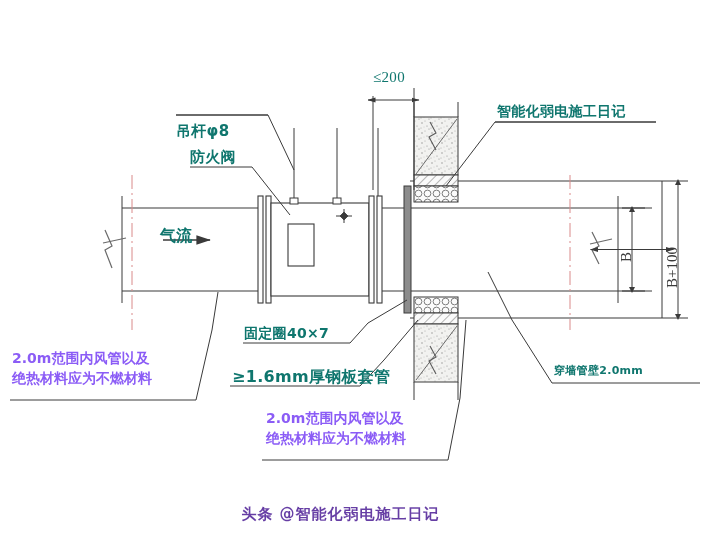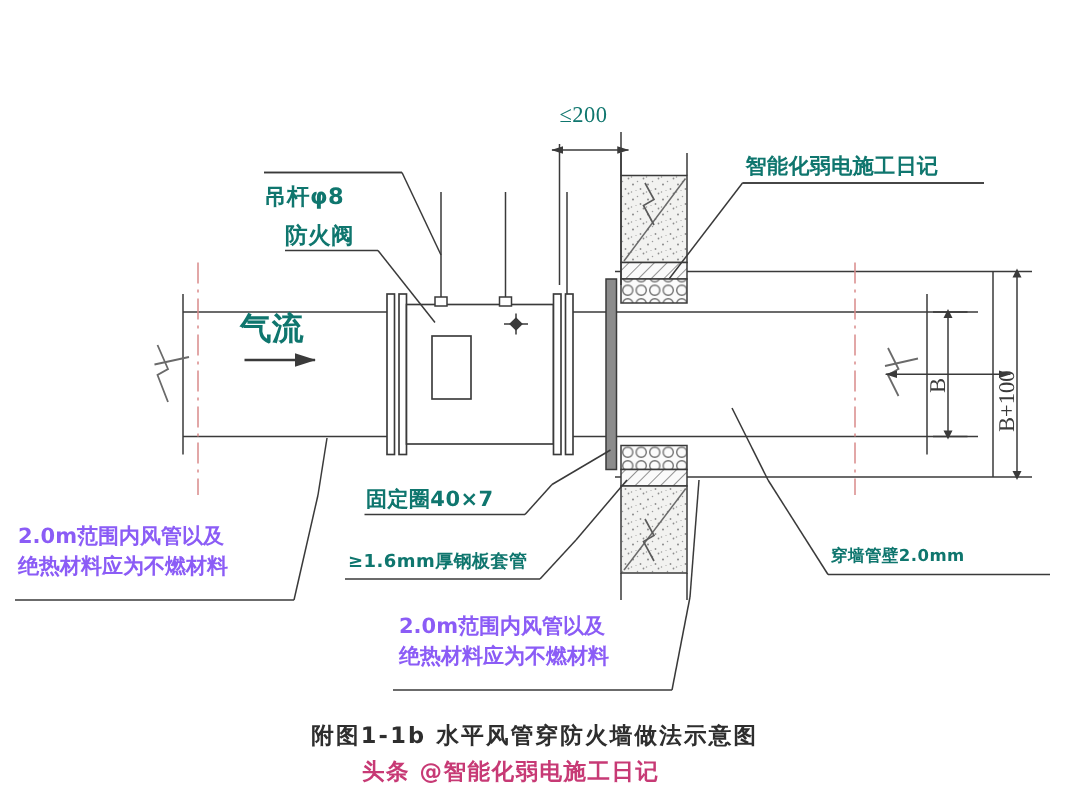--- a/index.html
+++ b/index.html
@@ -62,21 +62,21 @@
     font-weight: 700;
     font-size: 15px;
     letter-spacing: 1.5px;
   }
   #watermark {
     position: absolute;
     left: 0;
     top: 505px;
     width: 681px;
     text-align: center;
-    color: #be185d;
+    color: #4c1d95;
     font-family: "DejaVu Sans", "Liberation Sans", sans-serif;
     font-weight: 700;
     font-size: 15px;
     letter-spacing: 1px;
     opacity: 0.85;
   }
 </style>
 </head>
 <body>
 
@@ -296,43 +296,42 @@
         <line x1="488" y1="181" x2="560" y2="181" stroke="none"></line>
       </g>
 
     </g>
   </svg>
 
   <div class="lbl cn" style="left:176px; top:96px; font-size:15px;margin-top:26px;">吊杆φ8</div>
 
   <div class="lbl cn" style="left:190px; top:148px; font-size:15px;">防火阀</div>
 
-  <div class="lbl cn" style="left:160px; top:206px; font-size:21px;text-align:right;">气流</div>
+  <div class="lbl cn" style="left:160px; top:226px; font-size:16px;text-align:right;">气流</div>
 
   <div class="lbl cn" style="left:497px; top:103px; font-size:14px;">智能化弱电施工日记</div>
 
   <div class="lbl cn" style="left:244px; top:325px; font-size:14px;">固定圈40×7</div>
 
-  <div class="lbl cn" style="left:232px; top:367px; font-size:12px;">≥1.6mm厚钢板套管</div>
+  <div class="lbl cn" style="left:232px; top:367px; font-size:16px;">≥1.6mm厚钢板套管</div>
 
   <div class="lbl cn" style="left:554px; top:364px; font-size:11px;">穿墙管壁2.0mm</div>
 
   <div class="lbl" style="left:373px; top:68px; font-size:15px;">≤200</div>
 
   <div class="vert" style="left:618px; top:262px; font-size:15px;">B</div>
 
   <div class="vert" style="left:664px; top:288px; font-size:15px;">B+100</div>
 
   <div class="note" style="left:12px; top:348px; font-size:14px; text-align:left;">
     <div>2.0m范围内风管以及</div>
     <div>绝热材料应为不燃材料</div>
   </div>
 
   <div class="note" style="left:266px; top:408px; font-size:14px; text-align:left;">
     <div>2.0m范围内风管以及</div>
     <div>绝热材料应为不燃材料</div>
   </div>
 
-  <div id="caption">附图1-1b  水平风管穿防火墙做法示意图</div>
 
   <div id="watermark">头条 @智能化弱电施工日记</div>
 
 </div>
 
 </body></html>

